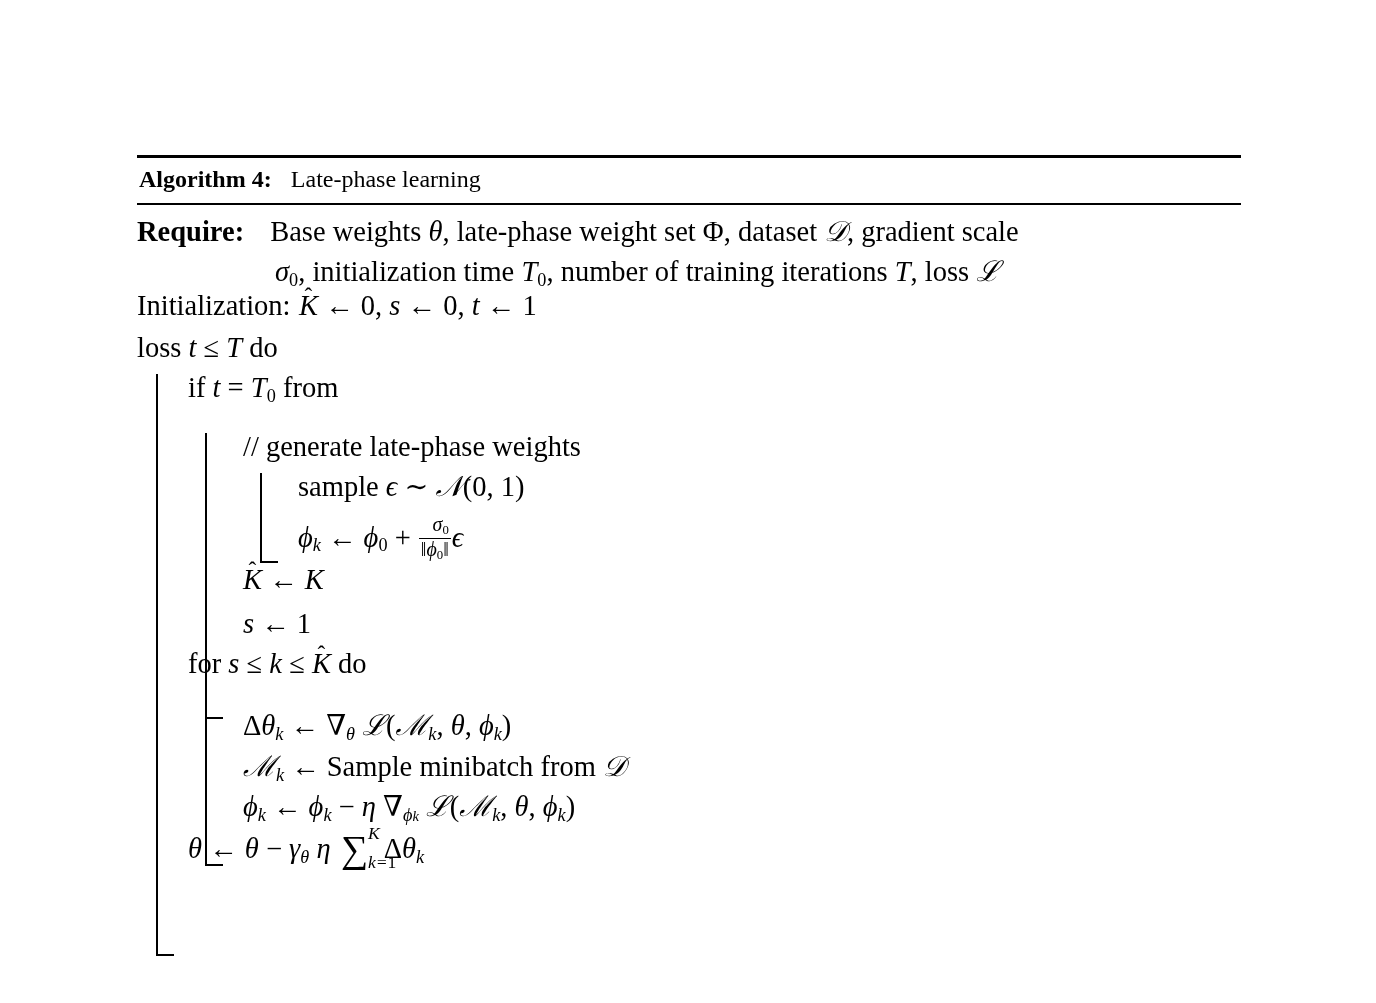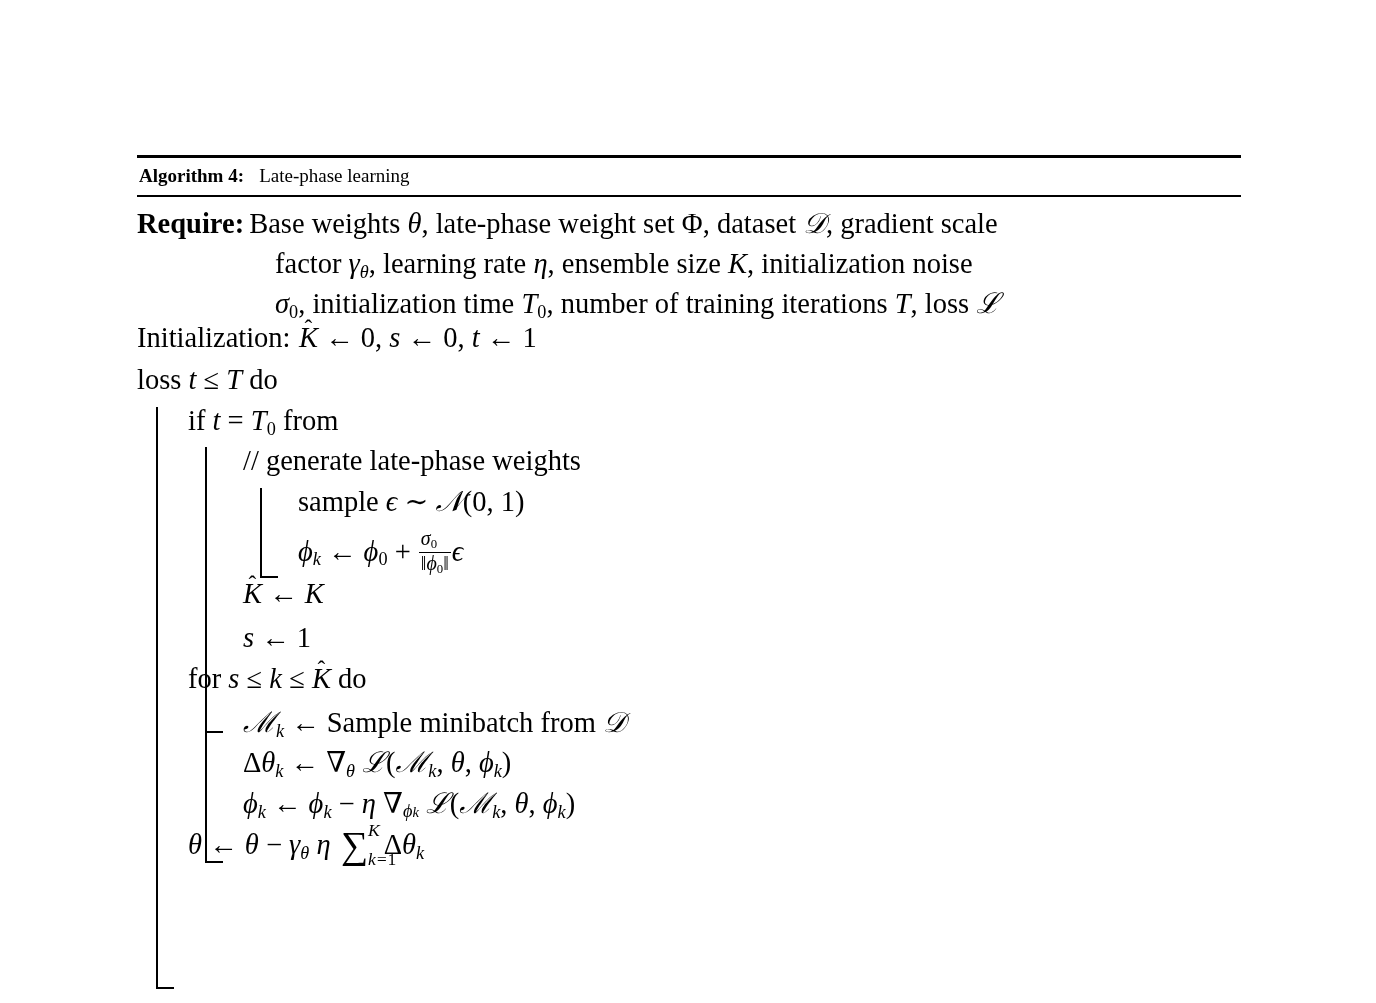--- a/index.html
+++ b/index.html
@@ -29,21 +29,21 @@
     width: 100%;
   }
   .rule-mid {
     height: 0;
     border-top: 2.5px solid #000;
     width: 100%;
   }
 
   
   .caption {
-    font-size: 19px;
+    font-size: 24px;
     line-height: 1.48;
     padding: 4px 0 5px 2px;
     white-space: nowrap;
   }
   .caption .kw { font-weight: bold; }
 
   
   .algo-body {
     padding-top: 5px;
     font-size: 28.5px;
@@ -63,21 +63,21 @@
     position: relative;
     padding-top: 2px;
   }
   .require-line {
     white-space: nowrap;
     height: 40px;
     line-height: 40px;
   }
   .require-head {
     font-weight: bold;
-    margin-right: 5px;
+    margin-right: 26px;
   }
   .req-indent { padding-left: 138px; }
 
   .kw { font-weight: normal; }
 
   
   .mi {
     font-family: "Liberation Serif", "DejaVu Serif", serif;
     font-style: italic;
   }
@@ -113,21 +113,21 @@
   }
 
   .cal {
     font-family: "Liberation Serif", "DejaVu Serif", serif;
     font-style: italic;
   }
 
   .frac {
     display: inline-block;
     vertical-align: -0.48em;
-    text-align: left;
+    text-align: right;
     font-size: 0.70em;
     line-height: 1.08;
     margin: 0 1px;
   }
   .frac .num { display: block; padding: 0 2px; }
   .frac .den {
     display: block;
     border-top: 1.4px solid #000;
     padding: 0 2px;
   }
@@ -164,21 +164,21 @@
   }
   .guide {
     position: absolute;
     border-left: 2.2px solid #000;
     border-bottom: 2.2px solid #000;
     width: 16px;
     pointer-events: none;
   }
 
   .ind1 { padding-left: 51px; }
-  .ind2 { padding-left: 55px; }
+  .ind2 { padding-left: 55px; margin-top: 18px; }
   .ind3 { padding-left: 55px; }
 
   .sp { display: inline-block; width: 0.30em; }
   .sp2 { display: inline-block; width: 0.52em; }
 </style>
 </head>
 <body>
 
 <div class="algorithm">
 
@@ -193,23 +193,20 @@
   <div class="rule-mid"></div>
 
   <div class="algo-body">
 
     <div class="require-block">
 
       <div class="require-line">
         <span class="require-head">Require:</span><span>Base weights <span class="mi">θ</span>, late-phase weight set <span class="mn">Φ</span>, dataset <span class="cal">𝒟</span>, gradient scale</span>
       </div>
 
-      <div class="require-line req-indent">
-        <span>factor <span class="mi">γ</span><span class="sub">θ</span>, learning rate <span class="mi">η</span>, ensemble size <span class="mi">K</span>, initialization noise</span>
-      </div>
 
       <div class="require-line req-indent">
         <span><span class="mi">σ</span><span class="sub-n">0</span>, initialization time <span class="mi">T</span><span class="sub-n">0</span>, number of training iterations <span class="mi">T</span>, loss <span class="cal">ℒ</span></span>
       </div>
 
     </div>
 
     <div class="line" style="height:42px;">
       <span class="kw">Initialization:</span>
       <span class="sp"></span>
@@ -258,25 +255,25 @@
       </div>
 
       <div class="line" style="height:44px;">
         <span><span class="kw">for</span> <span class="mi">s</span> <span class="op">≤</span> <span class="mi">k</span> <span class="op">≤</span> <span class="hat-wrap"><span class="hat">ˆ</span><span class="mi">K</span></span> <span class="kw">do</span></span>
       </div>
 
       <div class="block ind2">
         <div class="guide" style="left:17px; top:0px; height:152px;"></div>
 
         <div class="line">
+          <span><span class="mn">Δ</span><span class="mi">θ</span><span class="sub">k</span> <span class="op">←</span> <span class="op">∇</span><span class="sub">θ</span> <span class="cal">ℒ</span>(<span class="cal">ℳ</span><span class="sub">k</span>, <span class="mi">θ</span>, <span class="mi">ϕ</span><span class="sub">k</span>)</span>
+        </div>
+
+        <div class="line">
           <span><span class="cal">ℳ</span><span class="sub">k</span> <span class="op">←</span> Sample minibatch from <span class="cal">𝒟</span></span>
-        </div>
-
-        <div class="line">
-          <span><span class="mn">Δ</span><span class="mi">θ</span><span class="sub">k</span> <span class="op">←</span> <span class="op">∇</span><span class="sub">θ</span> <span class="cal">ℒ</span>(<span class="cal">ℳ</span><span class="sub">k</span>, <span class="mi">θ</span>, <span class="mi">ϕ</span><span class="sub">k</span>)</span>
         </div>
 
         <div class="line">
           <span><span class="mi">ϕ</span><span class="sub">k</span> <span class="op">←</span> <span class="mi">ϕ</span><span class="sub">k</span> <span class="op">−</span> <span class="mi">η</span> <span class="op">∇</span><span class="sub">ϕ<span style="font-size:0.8em;">k</span></span> <span class="cal">ℒ</span>(<span class="cal">ℳ</span><span class="sub">k</span>, <span class="mi">θ</span>, <span class="mi">ϕ</span><span class="sub">k</span>)</span>
         </div>
 
       </div>
 
       <div class="line" style="height:52px;">
         <span><span class="mi">θ</span> <span class="op">←</span> <span class="mi">θ</span> <span class="op">−</span> <span class="mi">γ</span><span class="sub">θ</span> <span class="mi">η</span> <span class="sumop">∑<span class="lim-top"><span class="mi">K</span></span><span class="lim-bot"><span class="mi">k</span>=<span class="mn">1</span></span></span><span class="sp2"></span><span class="mn">Δ</span><span class="mi">θ</span><span class="sub">k</span></span>

